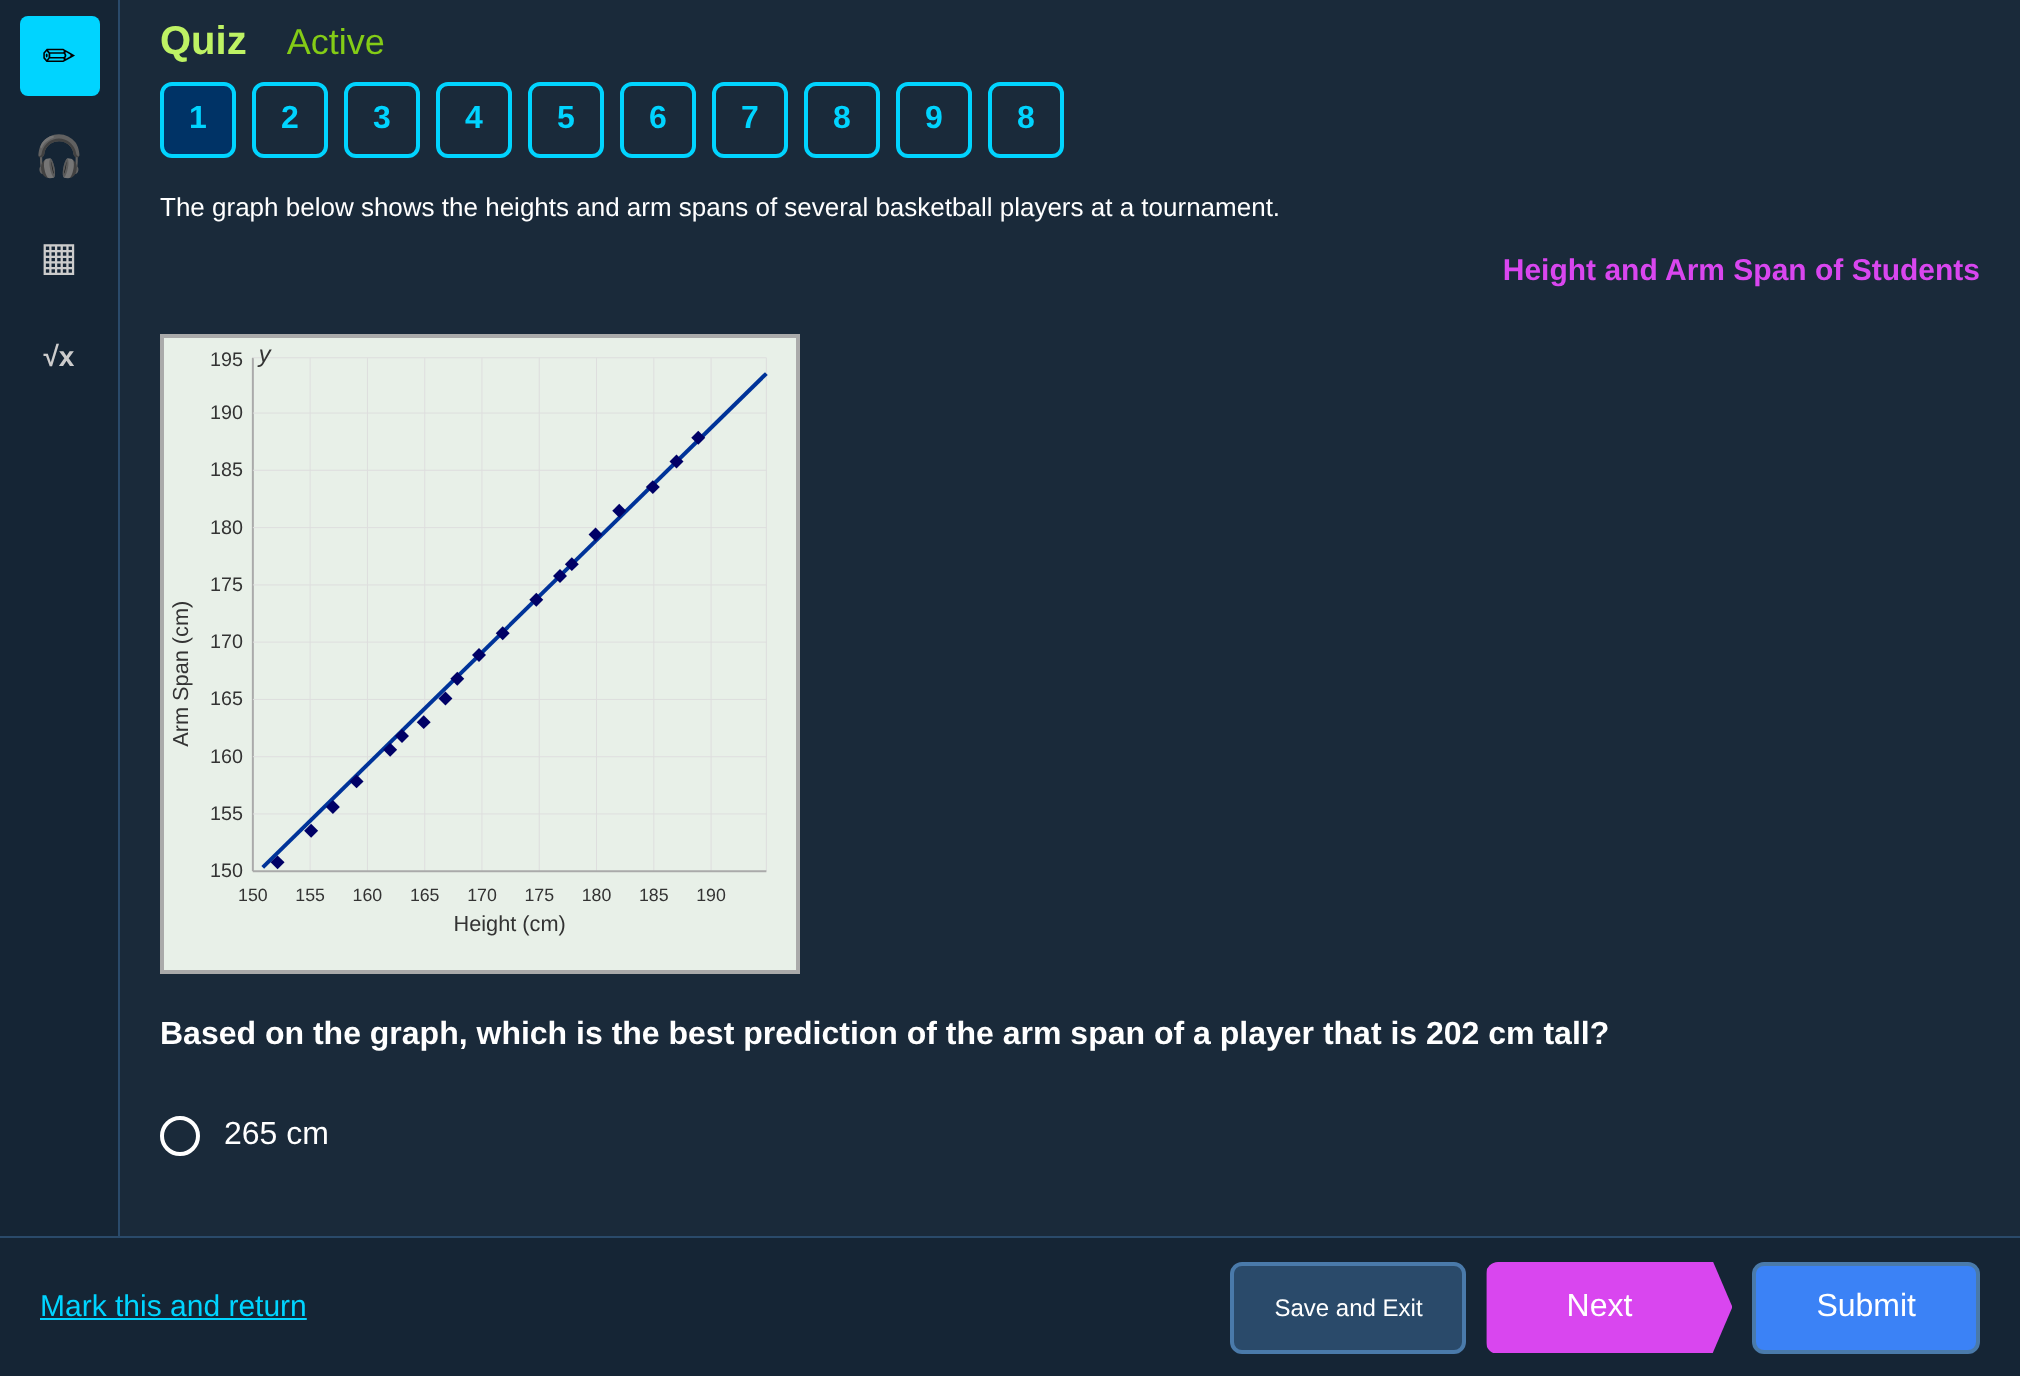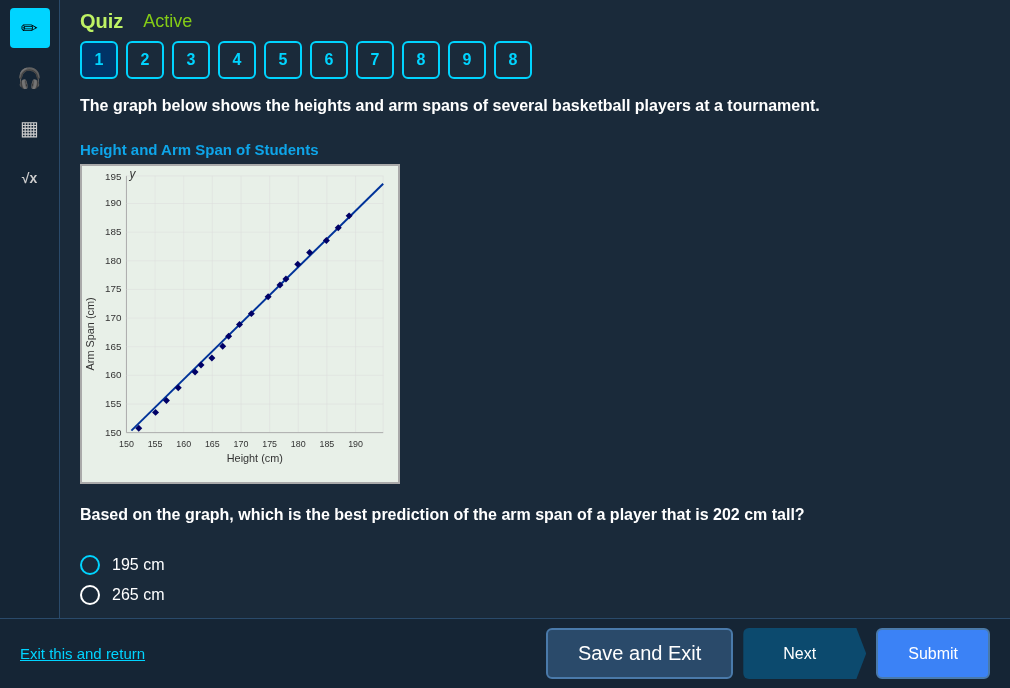--- a/index.html
+++ b/index.html
@@ -89,36 +89,36 @@
     }
 
     .q-numbers-row {
       display: flex;
       gap: 8px;
       margin-bottom: 16px;
     }
 
     .question-text {
       color: #ffffff;
-      font-size: 16px;
-      font-weight: bold;
-      margin-bottom: 24px;
+      font-size: 13px;
+      font-weight: normal;
+      margin-bottom: 14px;
       line-height: 1.4;
     }
 
     
     .chart-container {
       margin-bottom: 20px;
     }
     .chart-title {
-      color: #0ea5e9;
+      color: #d946ef;
       font-size: 15px;
       font-weight: bold;
-      text-align: left;
-      margin-bottom: 6px;
+      text-align: right;
+      margin-bottom: 23px;
     }
 
     .chart-wrapper {
       display: flex;
       align-items: flex-start;
     }
 
     svg.scatter-chart {
       background: #e8f0e8;
       border: 2px solid #aaa;
@@ -177,31 +177,31 @@
       color: #00d4ff;
       text-decoration: underline;
       cursor: pointer;
       font-size: 15px;
     }
     .footer-buttons {
       display: flex;
       gap: 10px;
     }
     .btn-save {
-      padding: 12px 30px;
+      padding: 12px 20px;
       background: #2a4a6a;
       color: #ffffff;
       border: 2px solid #4a7aaa;
       border-radius: 6px;
-      font-size: 20px;
+      font-size: 12px;
       cursor: pointer;
     }
     .btn-next {
       padding: 12px 40px;
-      background: #0c4a6e;
+      background: #d946ef;
       color: #ffffff;
       border: none;
       border-radius: 6px;
       font-size: 16px;
       cursor: pointer;
       clip-path: polygon(0 0, 92% 0, 100% 50%, 92% 100%, 0 100%);
       padding-right: 50px;
     }
     .btn-submit {
       padding: 12px 30px;
@@ -340,33 +340,29 @@
         <rect x="257" y="60" width="5" height="5" fill="#000066" transform="rotate(45,259.5,62.5)"></rect>
 
         <rect x="268" y="48" width="5" height="5" fill="#000066" transform="rotate(45,270.5,50.5)"></rect>
       </svg>
     </div>
   </div>
 
   <div class="answer-section">
     <div class="answer-question">Based on the graph, which is the best prediction of the arm span of a player that is 202 cm tall?</div>
 
-    <div class="answer-choice">
-      <div class="radio-circle selected"></div>
-      <span class="answer-text">195 cm</span>
-    </div>
 
     <div class="answer-choice">
       <div class="radio-circle"></div>
       <span class="answer-text">265 cm</span>
     </div>
   </div>
 
 </div>
 
 <div class="footer">
-  <a class="mark-link">Exit this and return</a>
+  <a class="mark-link">Mark this and return</a>
   <div class="footer-buttons">
     <button class="btn-save">Save and Exit</button>
     <button class="btn-next">Next</button>
     <button class="btn-submit">Submit</button>
   </div>
 </div>
 
 </body></html>

